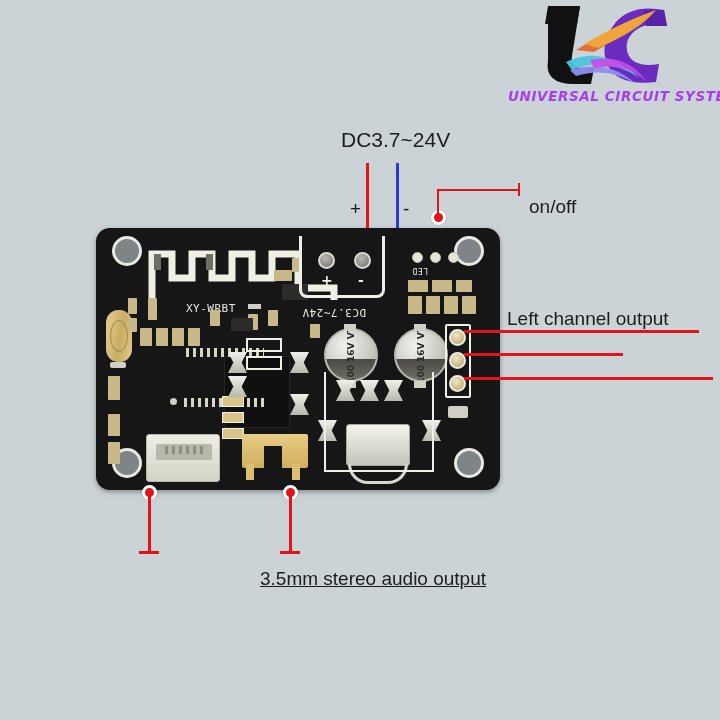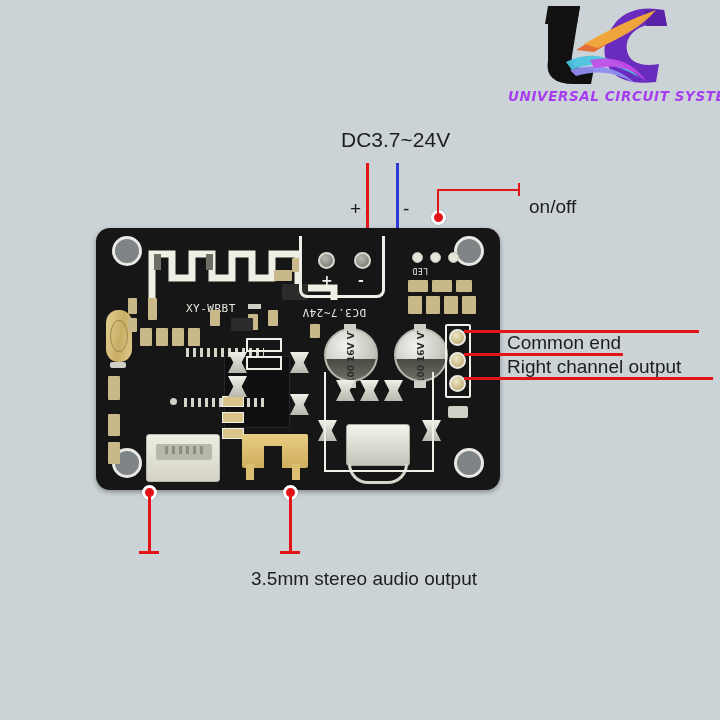--- a/index.html
+++ b/index.html
@@ -333,29 +333,28 @@
   <div class="pm" style="left:350px;top:198px;">+</div>
   <div class="pm" style="left:403px;top:198px;">-</div>
 
   <div class="dot" style="left:431px;top:210px;"></div>
   <div class="ln" style="left:437px;top:190px;width:2px;height:26px;"></div>
   <div class="ln" style="left:437px;top:189px;width:83px;height:2px;"></div>
   <div class="ln" style="left:518px;top:183px;width:2px;height:13px;"></div>
   <div class="cap-txt" style="left:529px;top:194px;">on/off</div>
 
   <div class="ln" style="left:464px;top:330px;width:235px;height:3px;"></div>
+  <div class="cap-txt" style="left:507px;top:306px;">Left channel output</div>
 
   <div class="ln" style="left:464px;top:353px;width:159px;height:3px;"></div>
-  <div class="cap-txt" style="left:507px;top:330px;">Common end</div>
 
   <div class="ln" style="left:464px;top:377px;width:249px;height:3px;"></div>
-  <div class="cap-txt" style="left:507px;top:354px;">Right channel output</div>
 
   <div class="dot" style="left:142px;top:485px;"></div>
   <div class="ln" style="left:148px;top:495px;width:3px;height:58px;"></div>
   <div class="ln" style="left:139px;top:551px;width:20px;height:3px;"></div>
 
   <div class="dot" style="left:283px;top:485px;"></div>
   <div class="ln" style="left:289px;top:495px;width:3px;height:58px;"></div>
   <div class="ln" style="left:280px;top:551px;width:20px;height:3px;"></div>
-  <div class="cap-txt" style="left:251px;top:566px;">3.5mm stereo audio output</div>
+  <div class="cap-txt" style="left:260px;top:566px;text-decoration:underline;">3.5mm stereo audio output</div>
 
 </div>
 
 </body></html>

